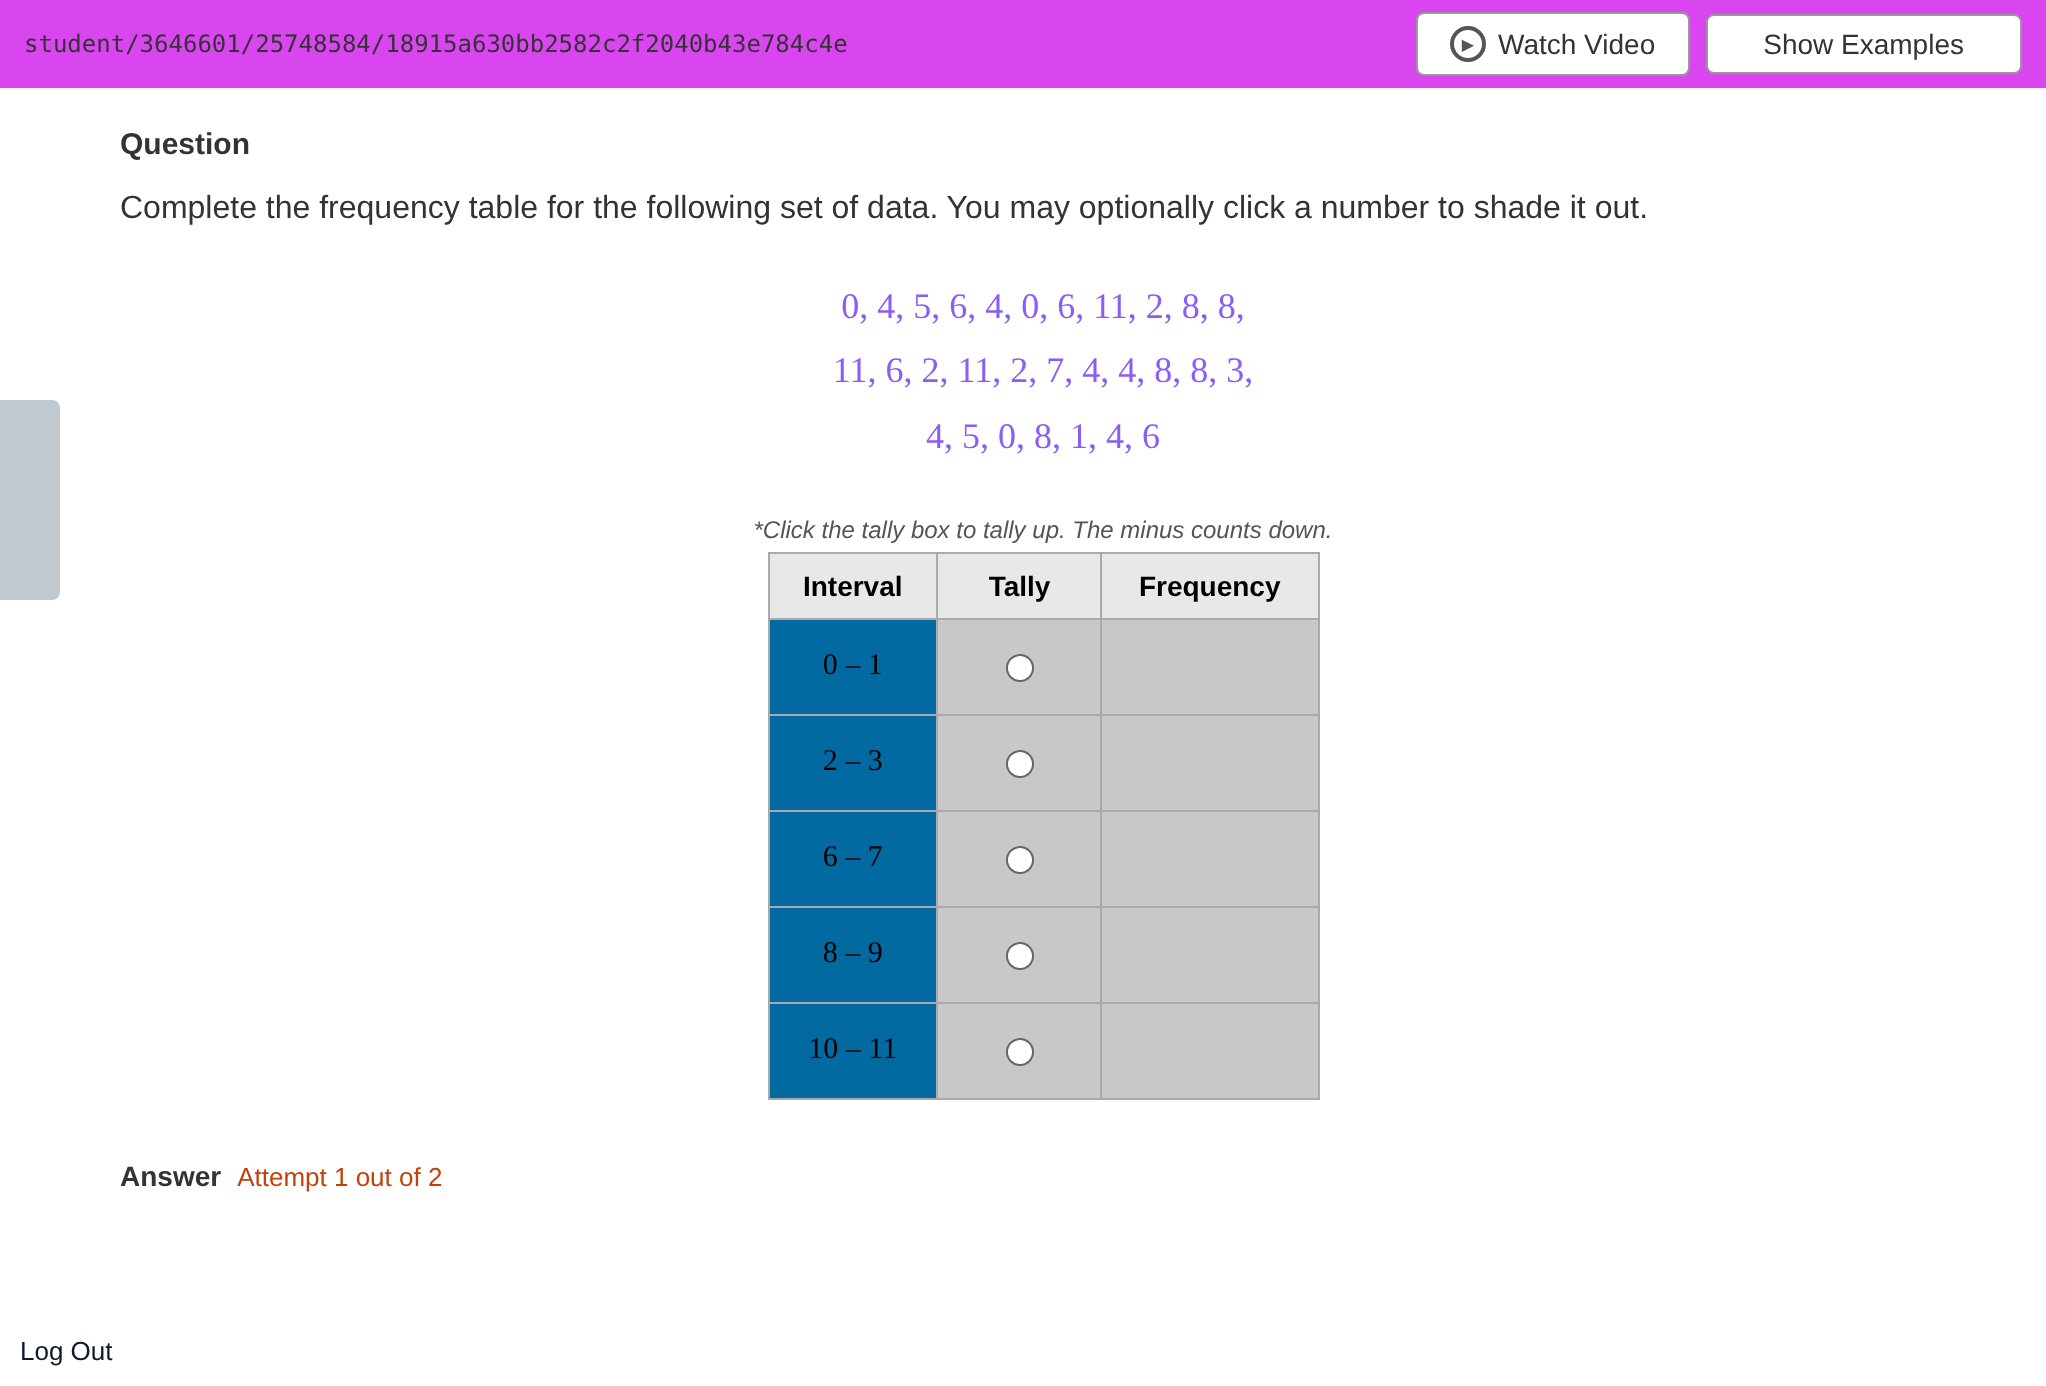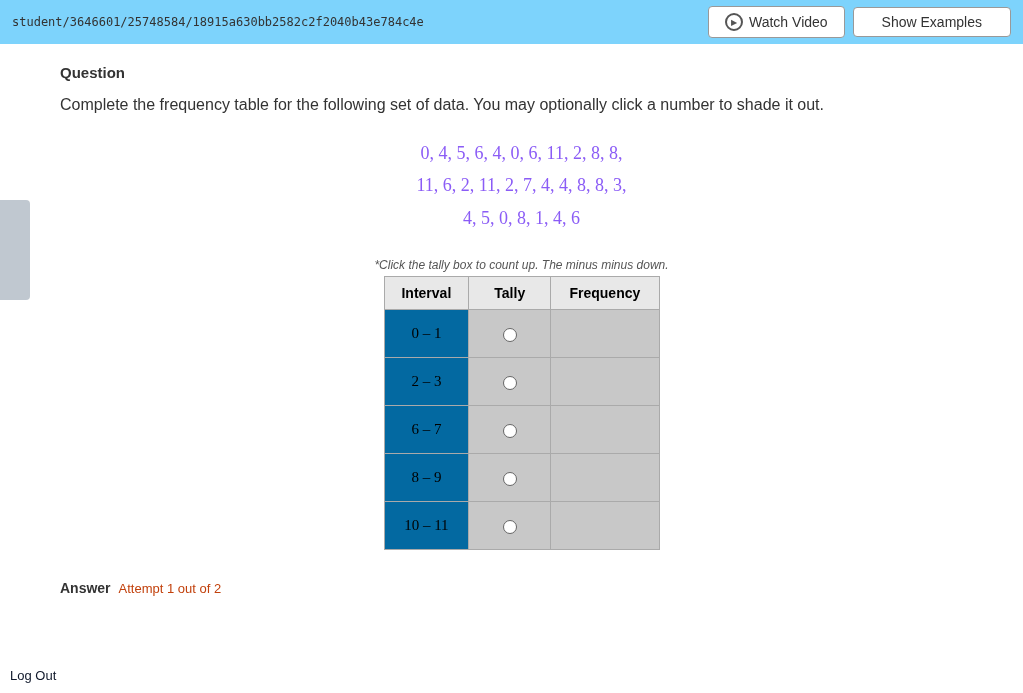--- a/index.html
+++ b/index.html
@@ -4,21 +4,21 @@
   <style>
     * { box-sizing: border-box; margin: 0; padding: 0; }
     body {
       font-family: Georgia, 'Times New Roman', serif;
       background: #d0d0d0;
       min-height: 693px;
       width: 1023px;
     }
 
     .top-bar {
-      background: #7dd3fc;
+      background: #d946ef;
       padding: 6px 12px;
       display: flex;
       align-items: center;
       justify-content: space-between;
       min-height: 36px;
     }
 
     .url-text {
       font-size: 12px;
       color: #333;
@@ -227,21 +227,21 @@
 <div class="main-content">
   <div class="question-label">Question</div>
   <div class="question-text">Complete the frequency table for the following set of data. You may optionally click a number to shade it out.</div>
 
   <div class="data-set">
     <div>0, 4, 5, 6, 4, 0, 6, 11, 2, 8, 8,</div>
     <div>11, 6, 2, 11, 2, 7, 4, 4, 8, 8, 3,</div>
     <div>4, 5, 0, 8, 1, 4, 6</div>
   </div>
 
-  <div class="table-note">*Click the tally box to count up. The minus minus down.</div>
+  <div class="table-note">*Click the tally box to tally up. The minus counts down.</div>
 
   <div class="freq-table-wrapper">
     <table class="freq-table">
       <thead>
         <tr>
           <th>Interval</th>
           <th>Tally</th>
           <th>Frequency</th>
         </tr>
       </thead>

